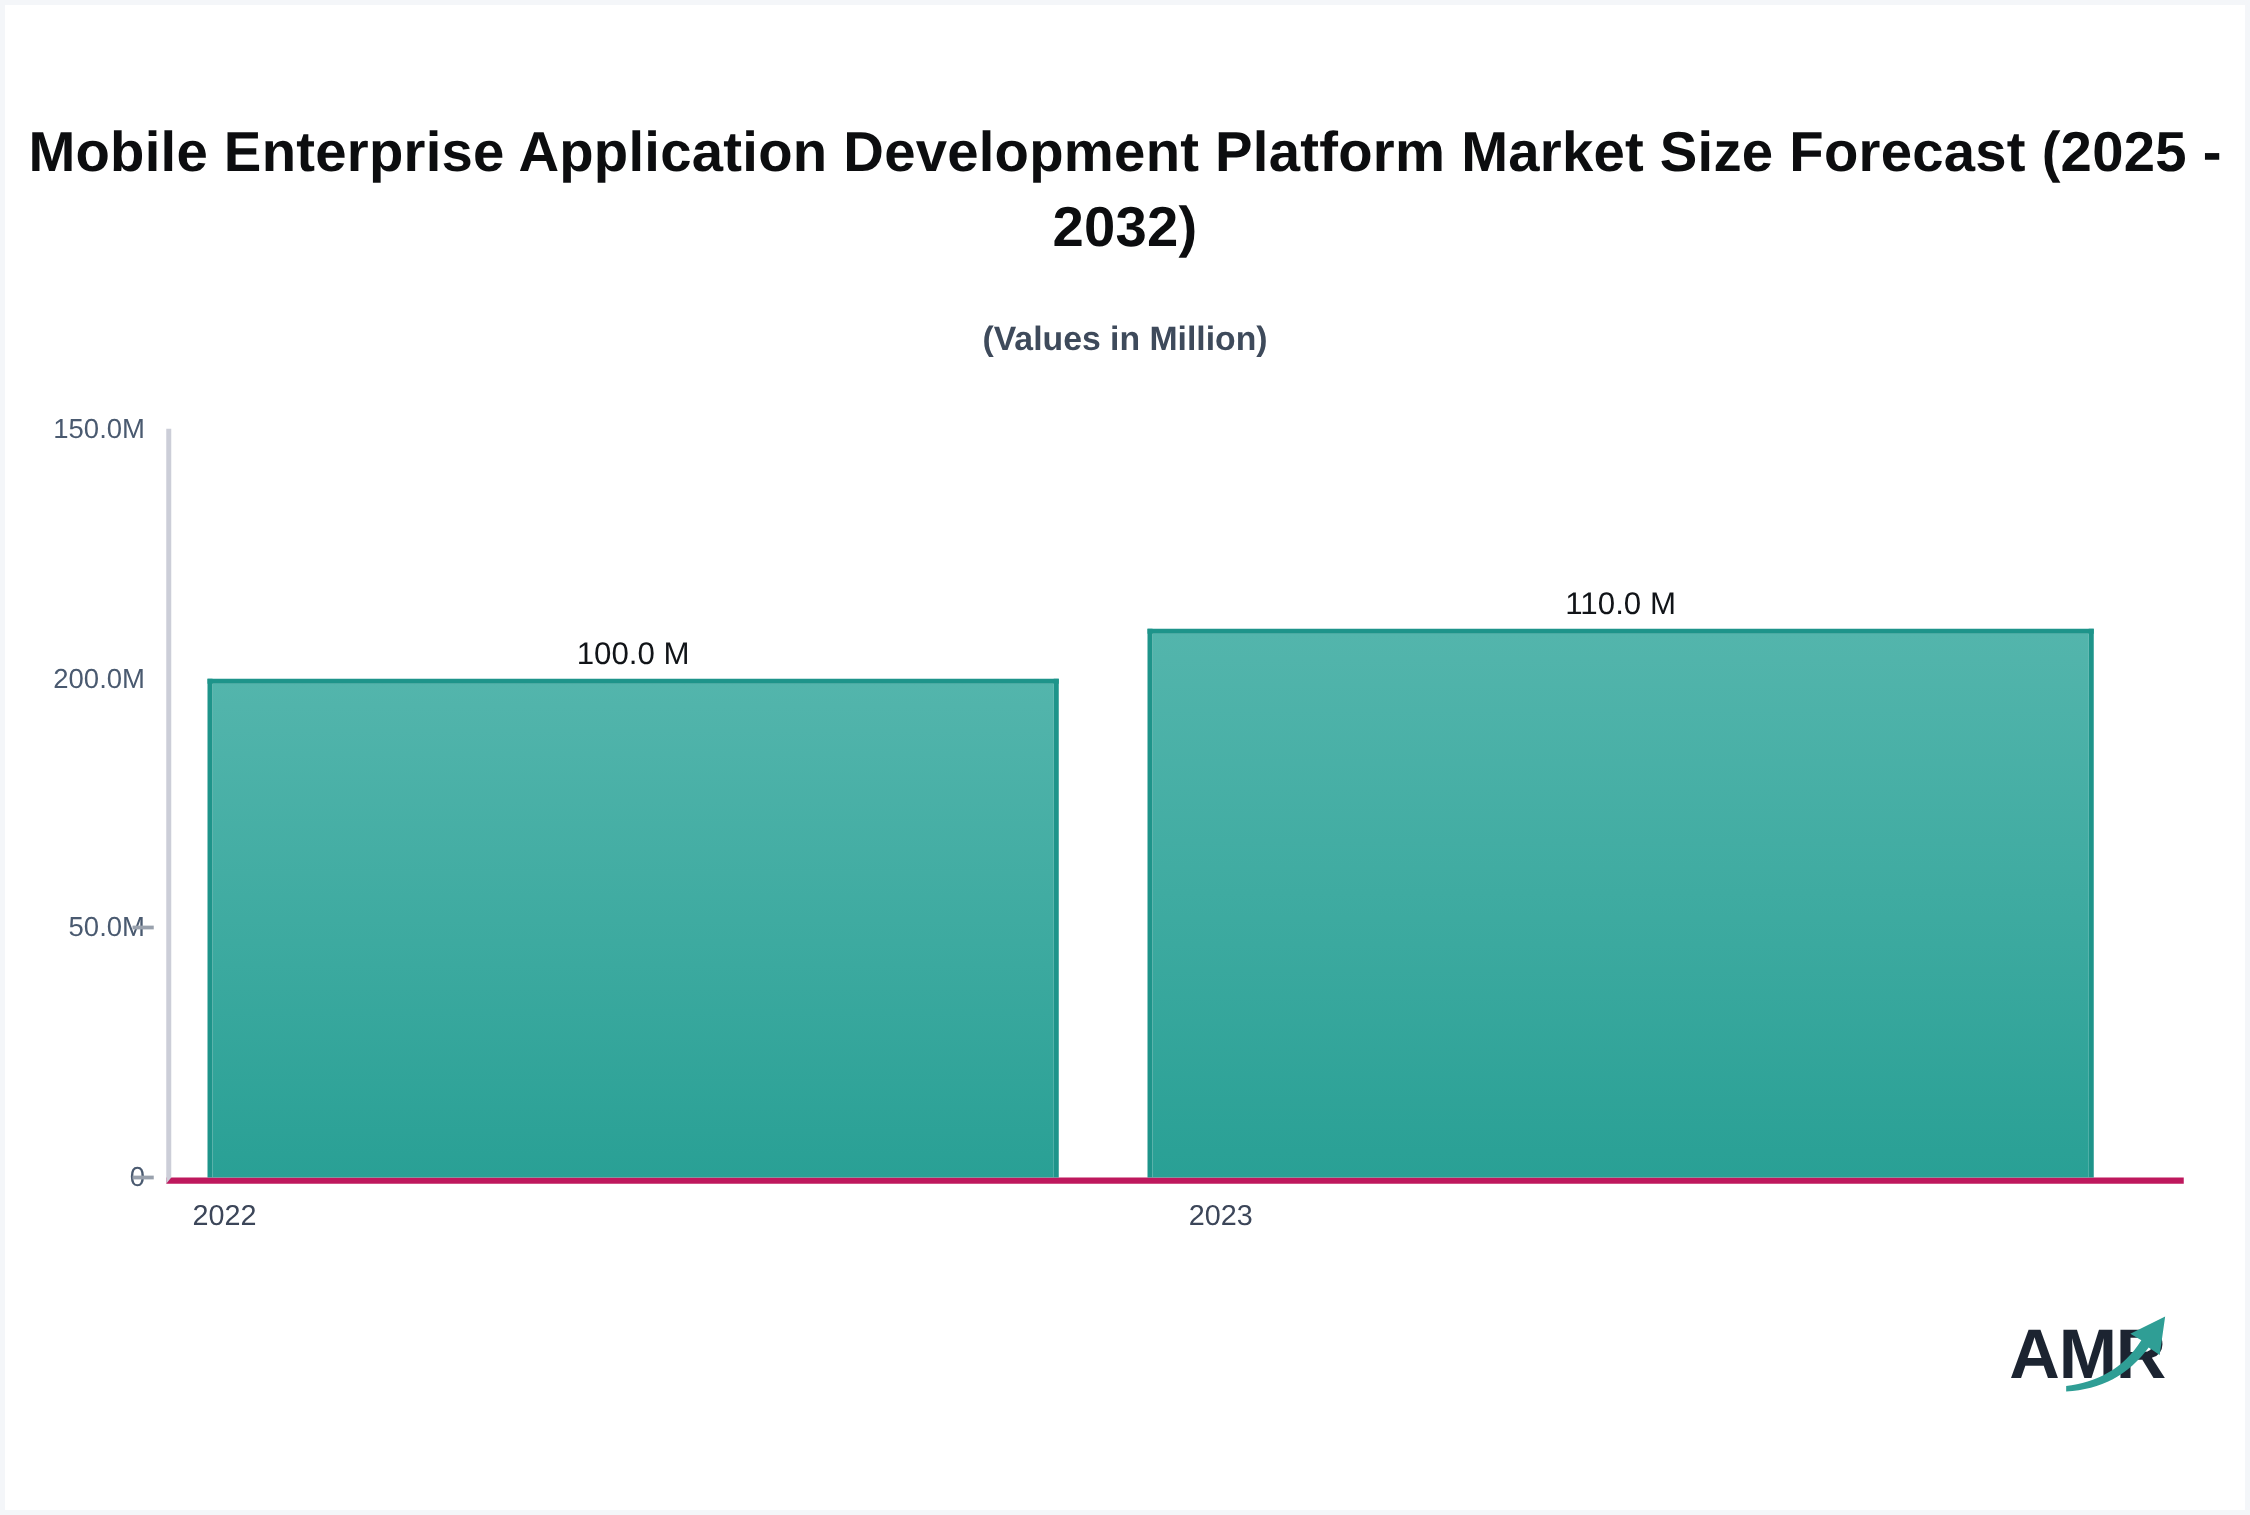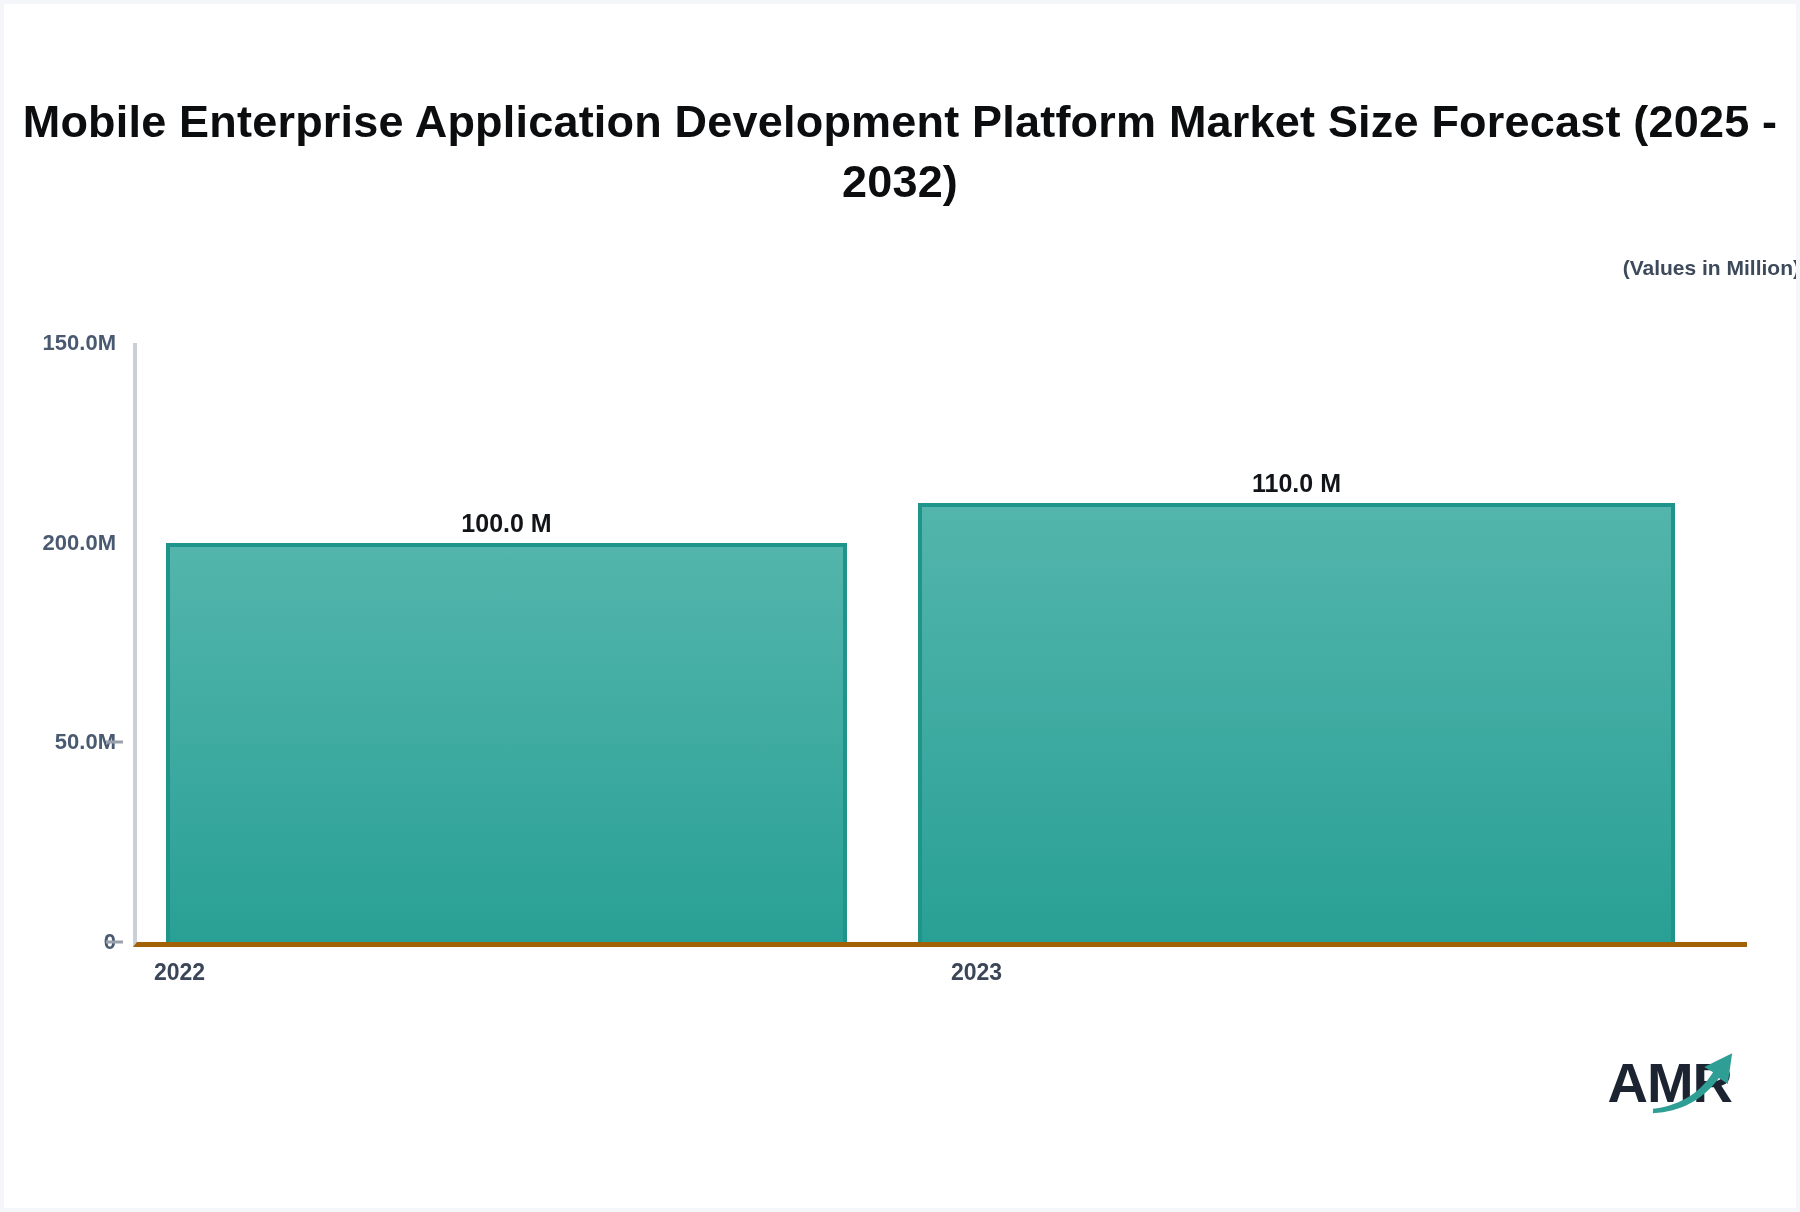--- a/index.html
+++ b/index.html
@@ -19,41 +19,40 @@
 
   
   .header { text-align: center; padding-top: 92px; }
   .title {
     font-size: 45px; font-weight: 700; color: #0c0d0f;
     line-height: 1.33; letter-spacing: 0.2px;
   }
   .title span { display: block; }
   .subtitle {
     margin-top: 44px;
-    font-size: 21px; font-weight: 700; color: #3e4a5b; text-align: right;
+    font-size: 27px; font-weight: 700; color: #3e4a5b;
   }
   .badge {
     display: inline-block;
     margin-top: 7px;
     background: var(--badge-color, #2ba69c);
     color: #ffffff;
     font-size: 30px; font-weight: 700;
     padding: 13px 38px;
     border-radius: 16px;
     box-shadow: 0 6px 14px rgba(16,24,40,0.18);
   }
 
   
   .plot {
     position: absolute;
     left: 133px; top: 343px;
     width: 1610px; height: 599px;
     border-left: 4px solid #ccced8;
-    border-bottom: 5px solid #a16207;
-    font-weight: bold;
+    border-bottom: 5px solid #be185d;
   }
   .ytick {
     position: absolute;
     left: -133px; width: 112px;
     text-align: right;
     transform: translateY(-50%);
     font-size: 22px; color: #4a5a70;
   }
   .ytick-0 { top: 0; }
   .ytick-1 { top: 33.333%; }

